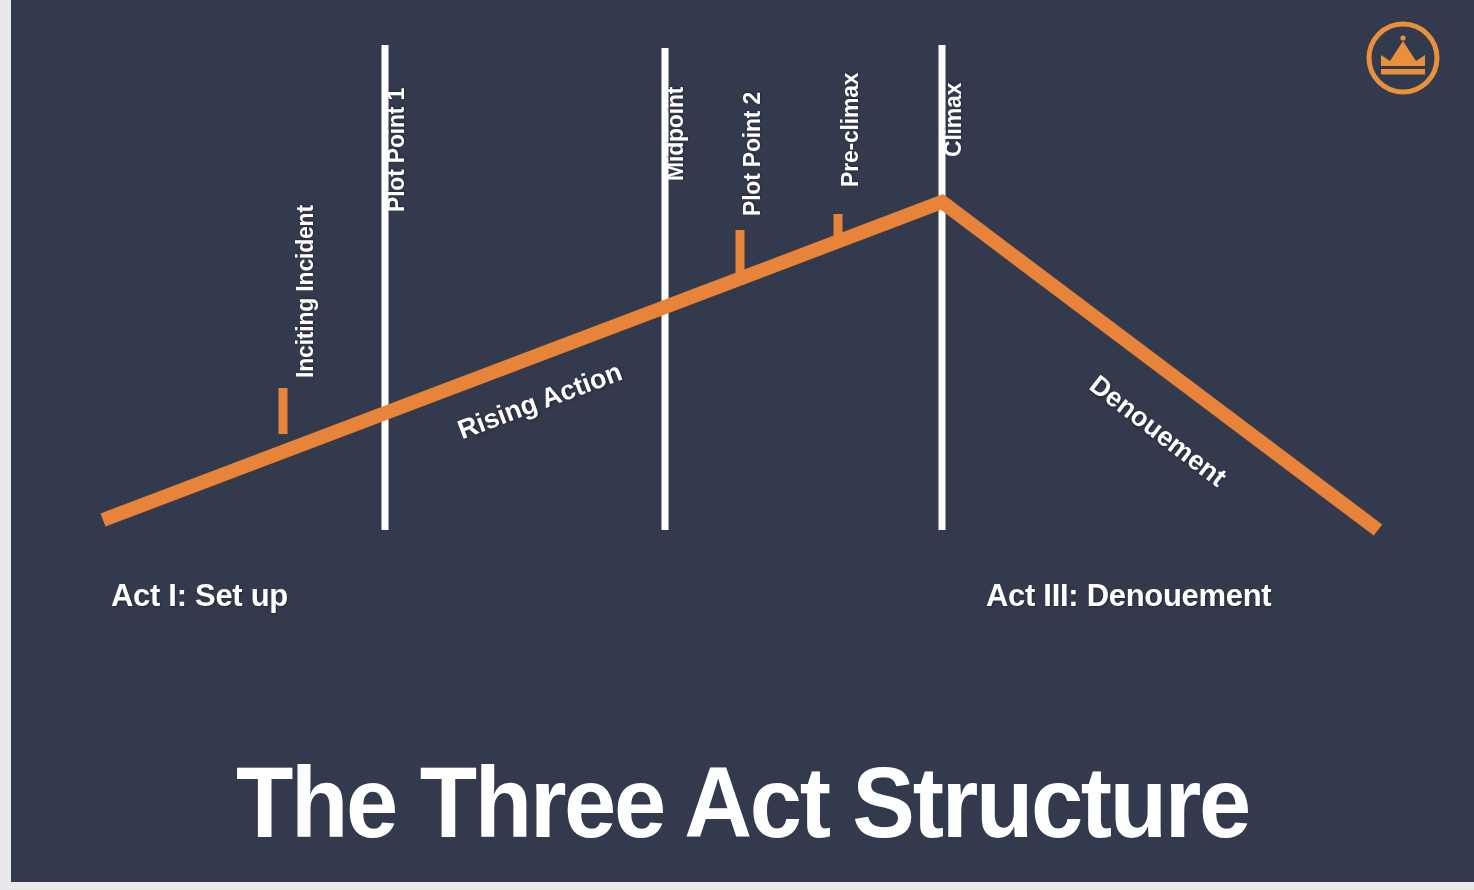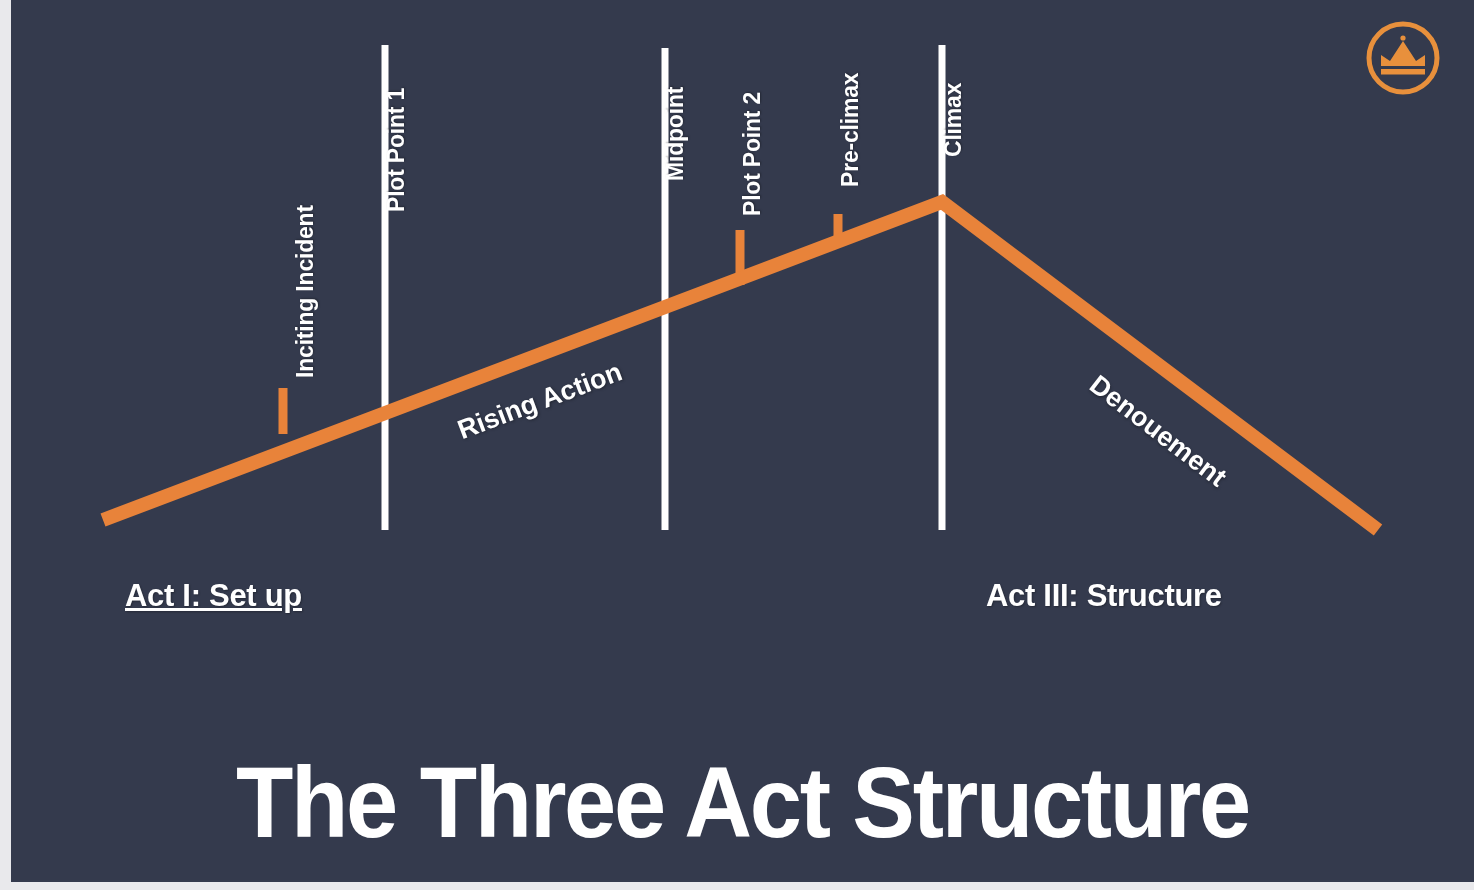--- a/index.html
+++ b/index.html
@@ -82,21 +82,21 @@
     position: absolute;
     top: 578px;
     color: #ffffff;
     font-weight: 700;
     font-size: 31px;
     letter-spacing: -0.3px;
     white-space: nowrap;
     font-family: "Liberation Sans", sans-serif;
     text-shadow: 1px 1px 2px rgba(0,0,0,0.30);
   }
-  #act-1-caption { left: 114px; text-decoration: underline; }
+  #act-1-caption { left: 100px; }
   #act-2-caption { left: 461px; }
   #act-3-caption { left: 975px; }
 
   
   #main-title {
     position: absolute;
     left: 0;
     top: 752px;
     width: 1463px;
     text-align: center;
@@ -141,21 +141,21 @@
 
     <div class="vlabel" id="label-climax" style="left:929px; top:157px;">Climax</div>
 
     <div class="slant" id="label-rising-action">Rising Action</div>
 
     <div class="slant" id="label-denouement">Denouement</div>
 
     <div class="act-caption" id="act-1-caption">Act I: Set up</div>
 
 
-    <div class="act-caption" id="act-3-caption">Act III: Structure</div>
+    <div class="act-caption" id="act-3-caption">Act III: Denouement</div>
 
     <div id="main-title">The Three Act Structure</div>
 
     <svg id="logo" viewBox="0 0 80 80">
       <circle cx="40" cy="40" r="34" fill="none" stroke="#e8903c" stroke-width="5"></circle>
 
       <path d="M18 48 L18 37 L27 43 L40 23 L53 43 L62 37 L62 48 Z" fill="#e8903c"></path>
 
       <circle cx="40" cy="20" r="2.6" fill="#e8903c"></circle>
 

